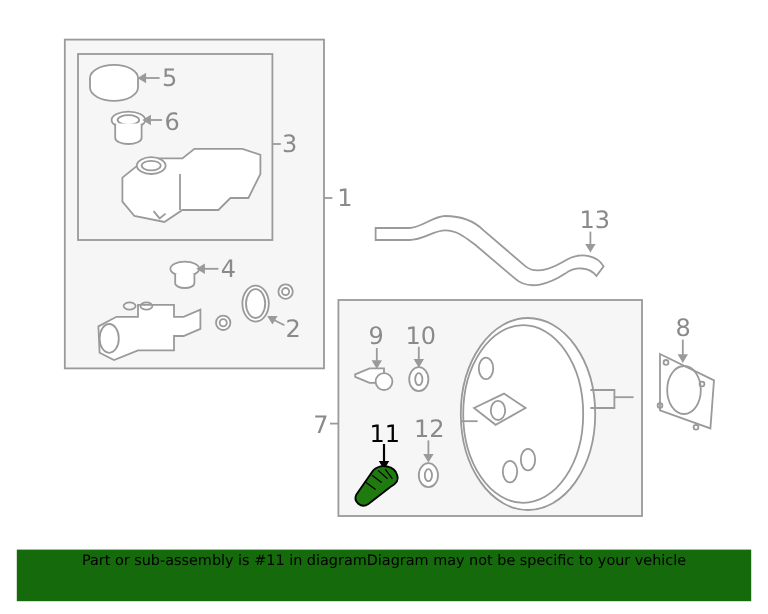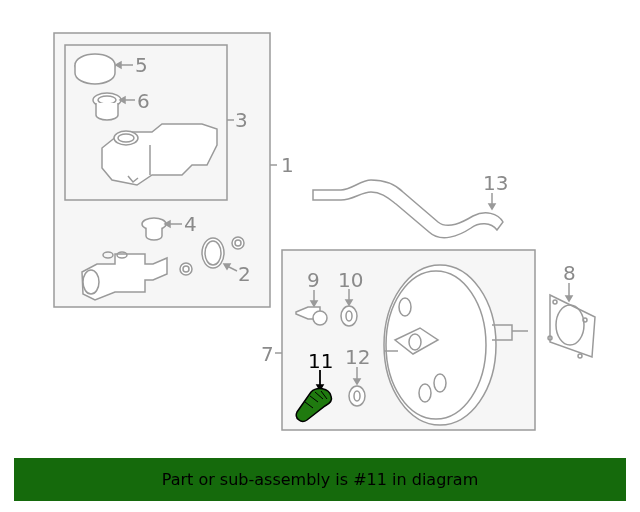--- a/index.html
+++ b/index.html
@@ -3,22 +3,22 @@
 <meta charset="utf-8">
 <style>
   html, body { margin:0; padding:0; background:#ffffff; }
   body { width:640px; height:512px; position:relative; overflow:hidden; font-family:"DejaVu Sans", sans-serif; }
   #diagram { position:absolute; left:0; top:0; width:640px; height:455px; }
   .callout { font-family:"DejaVu Sans", sans-serif; font-size:20px; fill:#8a8a8a; }
   .callout.hl { fill:#000000; }
   .banner {
     position:absolute; left:14px; top:458px; width:612px; height:43px;
     background:#156a0c; color:#000; text-align:center;
-    font-family:"DejaVu Sans", sans-serif; font-size:16px; line-height:19px;
-    display:flex; flex-direction:column; justify-content:center;
+    font-family:"DejaVu Sans", sans-serif; font-size:12px; line-height:19px;
+    display:flex; justify-content:center;
   }
 </style>
 </head>
 <body>
 
 <svg id="diagram" viewBox="0 0 640 455" xmlns="http://www.w3.org/2000/svg">
   <g fill="none" stroke="#9a9a9a" stroke-width="1.5">
 
     <rect x="54" y="33" width="216" height="274" fill="#f6f6f6"></rect>
 
@@ -149,13 +149,14 @@
     <text class="callout" x="307" y="287">9</text>
     <text class="callout" x="338" y="287">10</text>
     <text class="callout hl" x="308" y="368">11</text>
     <text class="callout" x="345" y="364">12</text>
     <text class="callout" x="483" y="190">13</text>
   </g>
 </svg>
 
 <div class="banner">
   <div>Part or sub-assembly is #11 in diagram</div>
+  <div>Diagram may not be specific to your vehicle</div>
 </div>
 
 </body></html>

